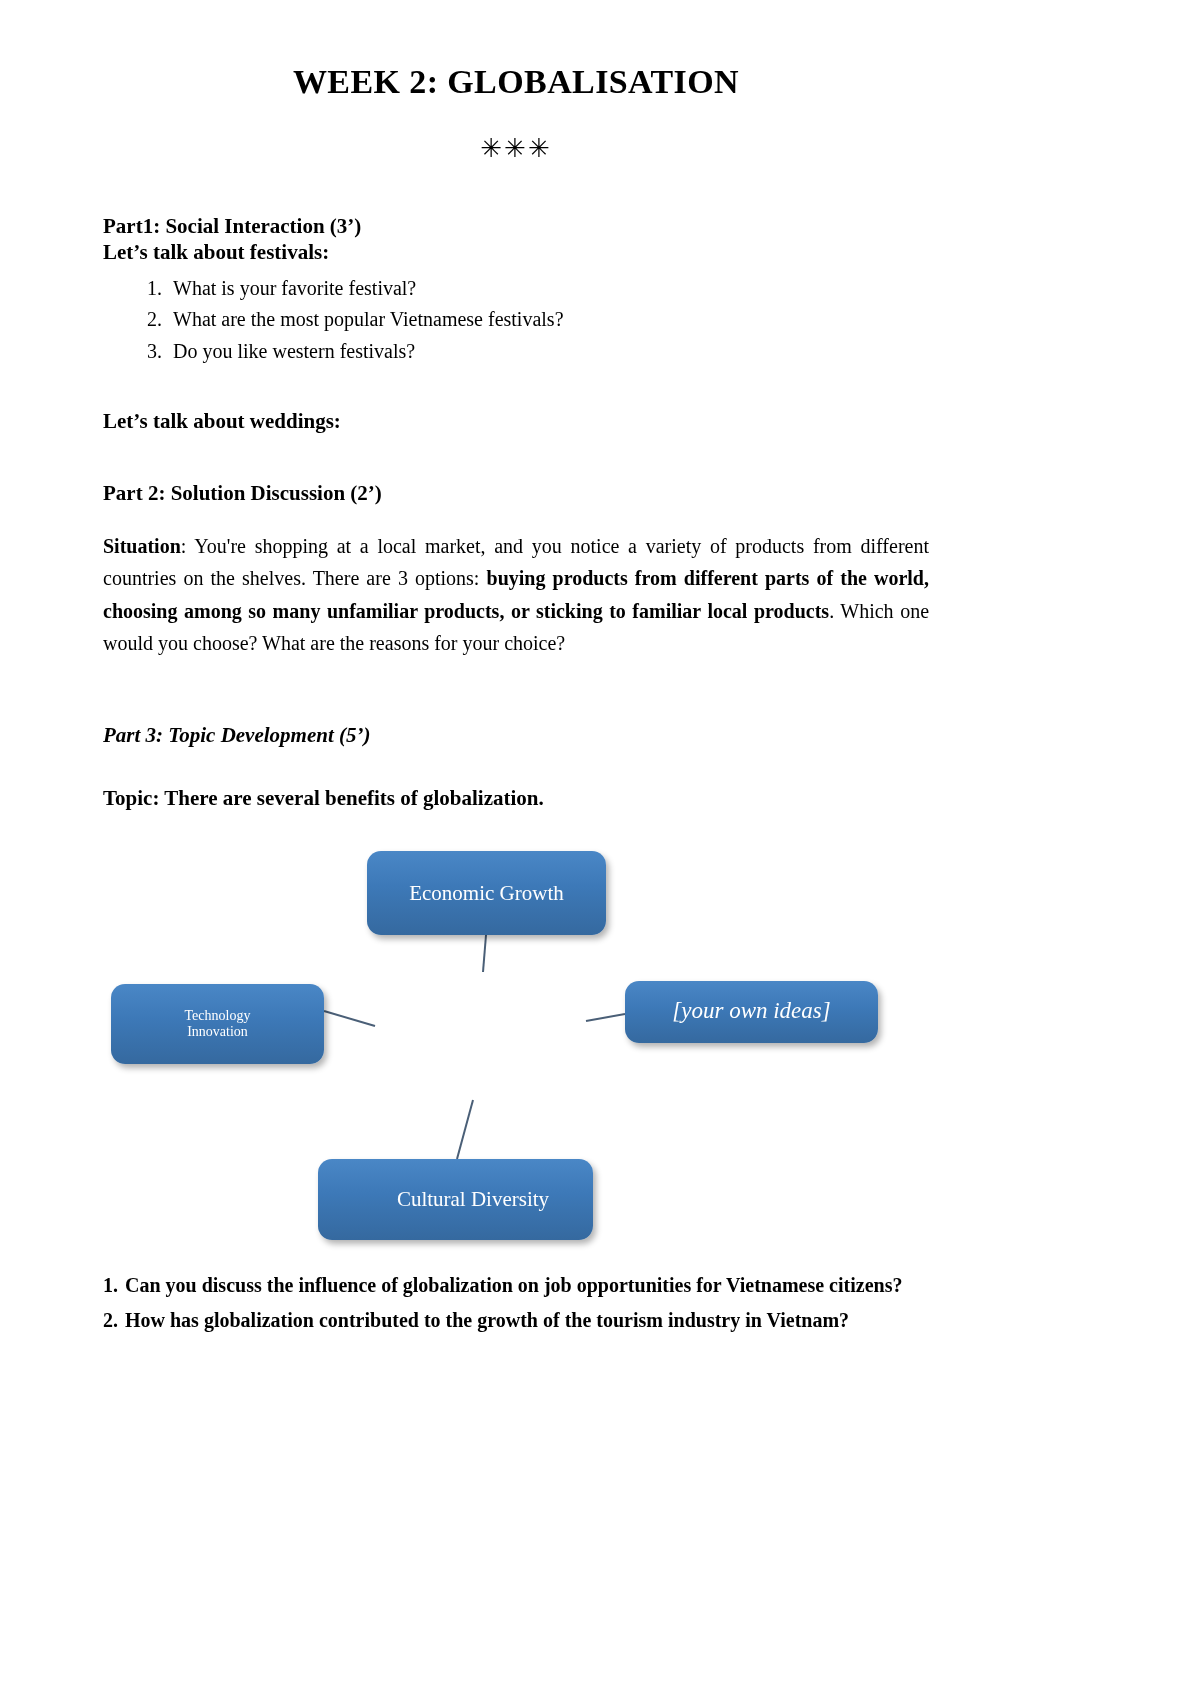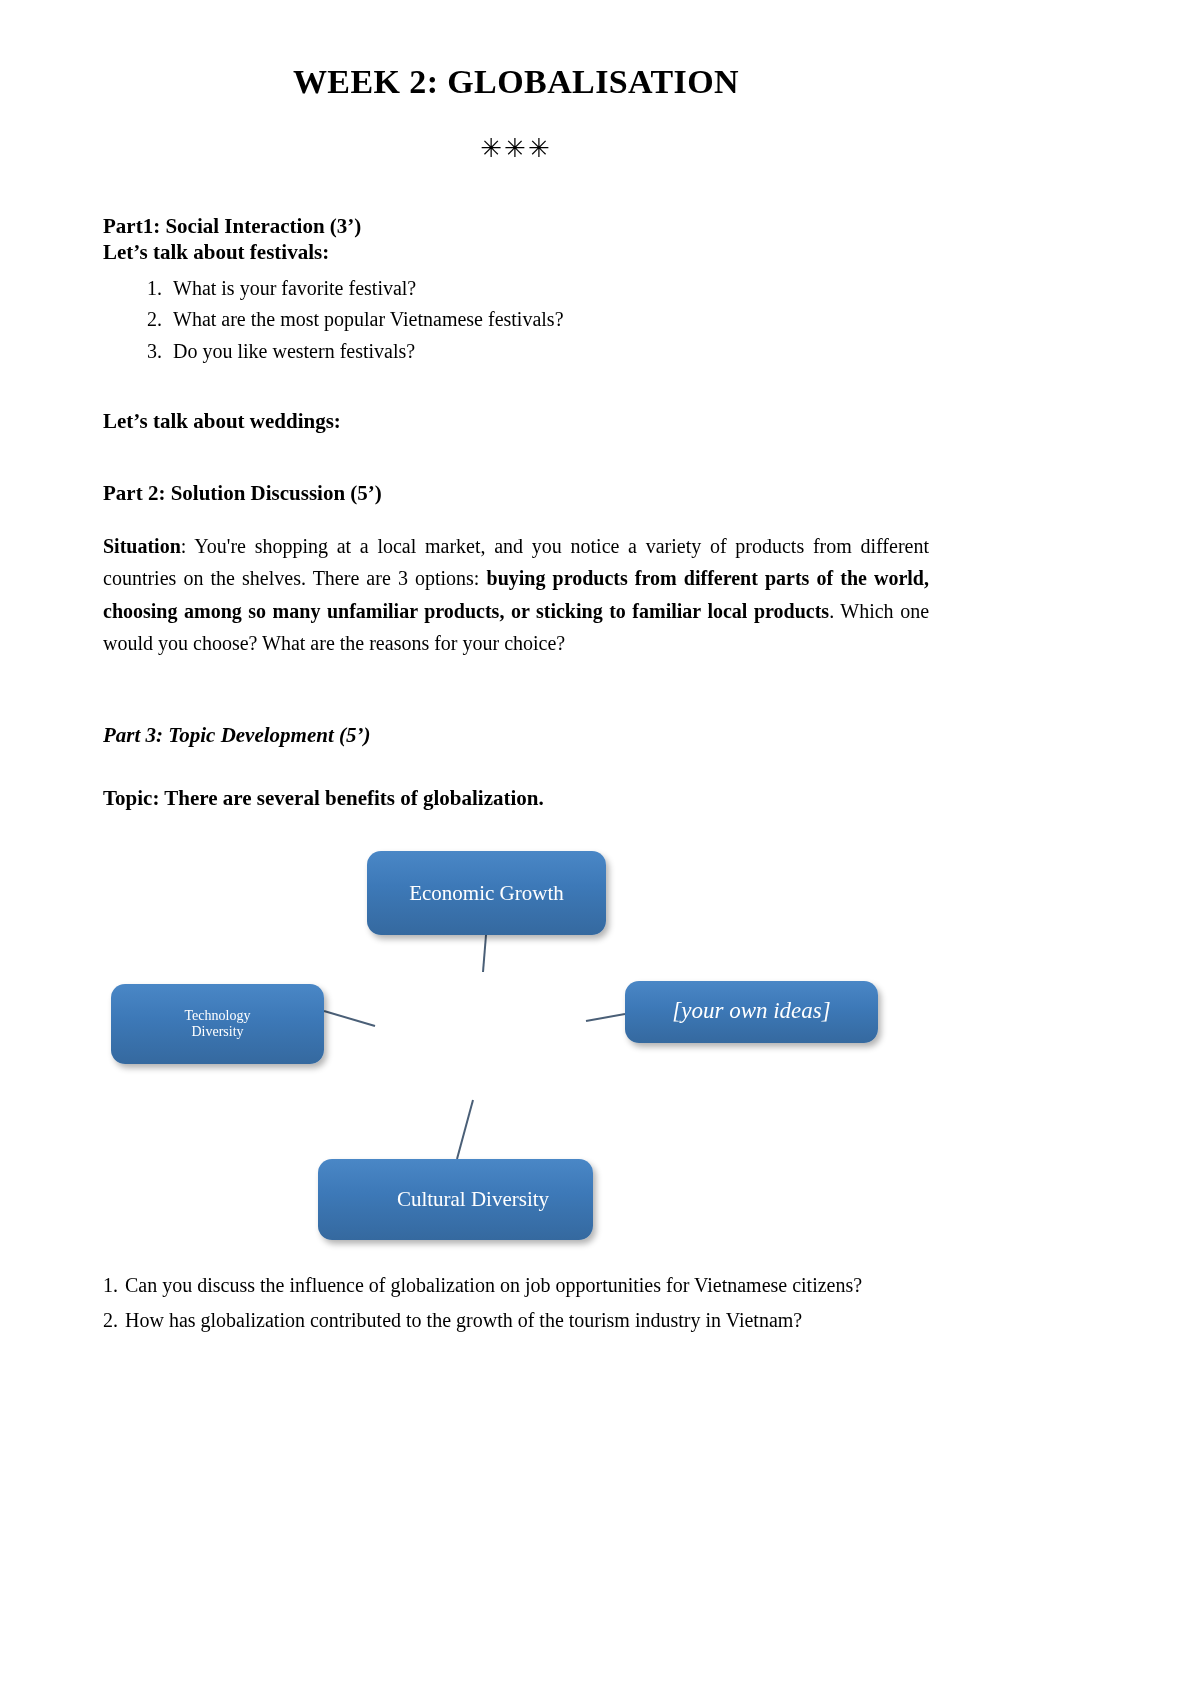--- a/index.html
+++ b/index.html
@@ -152,20 +152,21 @@
   }
   ol.followup {
     list-style: none;
     margin: 17px 0 0 0;
     padding: 0;
     font-size: 20px;
     line-height: 1.75;
   }
   ol.followup li {
     white-space: nowrap;
+    font-weight: bold;
   }
   ol.followup li .num { margin-right: 7px; }
 </style>
 </head>
 <body>
 
 <div class="page">
 
   <h1 class="doc-title">WEEK 2: GLOBALISATION</h1>
   <div class="stars">✳✳✳</div>
@@ -175,40 +176,40 @@
   <ol class="qlist">
     <li>What is your favorite festival?</li>
     <li>What are the most popular Vietnamese festivals?</li>
     <li>Do you like western festivals?</li>
   </ol>
 
   <div class="gap-lg"></div>
 
   <div class="sub-head">Let’s talk about weddings:</div>
 
-  <div class="section-head part2-head">Part 2: Solution Discussion (5’)</div>
+  <div class="section-head part2-head">Part 2: Solution Discussion (2’)</div>
   <p class="para situation-p"><b>Situation</b><span>: You're shopping at a local market, and you notice a variety of products from different countries on the shelves.  There are 3 options: </span><b>buying products from different parts of the world, choosing among so many unfamiliar products, or sticking to familiar local products</b><span>. Which one would you choose? What are the reasons for your choice?</span></p>
 
   <div class="section-head part3-head">Part 3: Topic Development (5’)</div>
   <div class="topic-line">Topic: There are several benefits of globalization.</div>
 
   <div class="diagram">
     <svg class="links" viewBox="0 0 994 410">
       <line x1="383" y1="94" x2="380" y2="131" stroke="#4a5f77" stroke-width="2"></line>
       <line x1="221" y1="170" x2="272" y2="185" stroke="#4a5f77" stroke-width="2"></line>
       <line x1="483" y1="180" x2="522" y2="173" stroke="#4a5f77" stroke-width="2"></line>
       <line x1="370" y1="259" x2="354" y2="318" stroke="#4a5f77" stroke-width="2"></line>
     </svg>
 
     <div class="node node-economic">
       <span>Economic Growth</span>
     </div>
 
     <div class="node node-technology">
-      <span><span>Technology</span><br><span>Diversity</span></span>
+      <span><span>Technology</span><br><span>Innovation</span></span>
     </div>
 
 
     <div class="node node-ideas">
       <span>[your own ideas]</span>
     </div>
 
     <div class="node node-cultural">
       <span>Cultural Diversity</span>
     </div>

